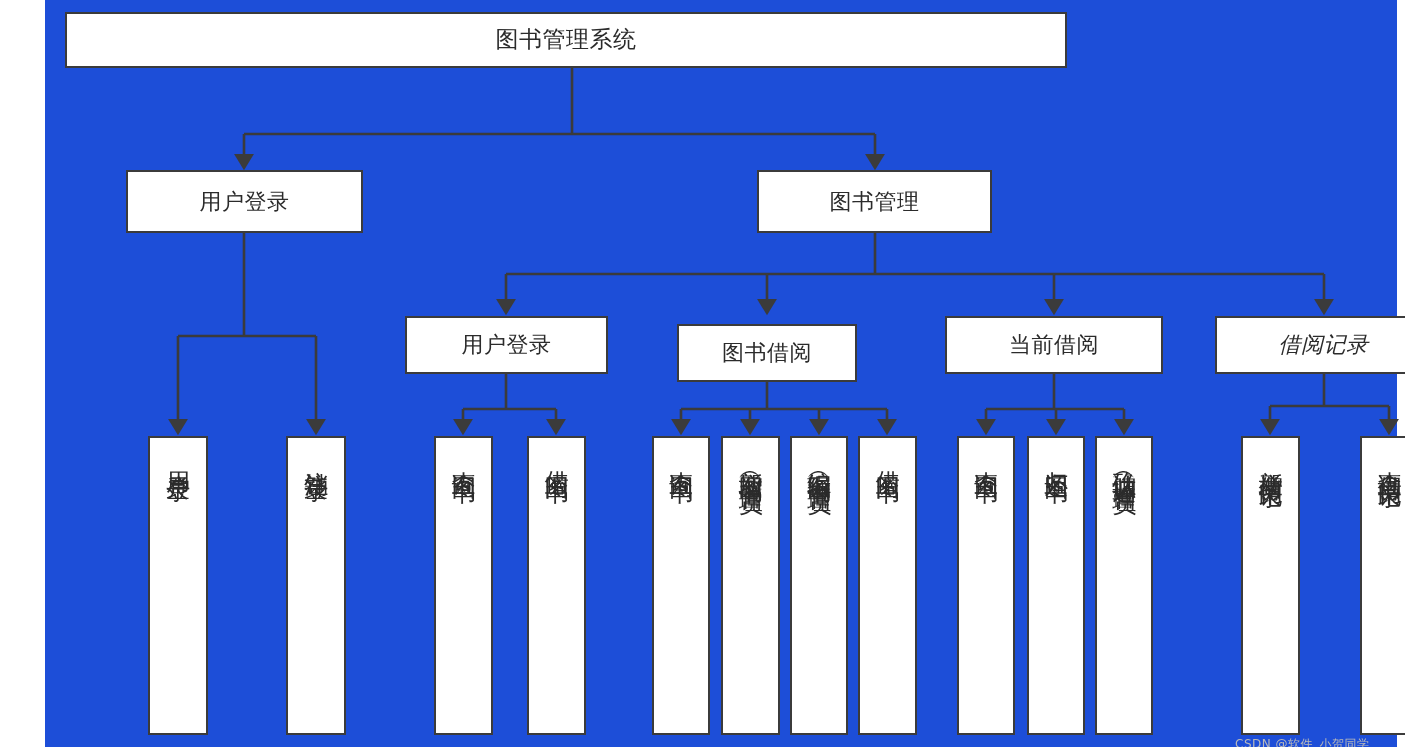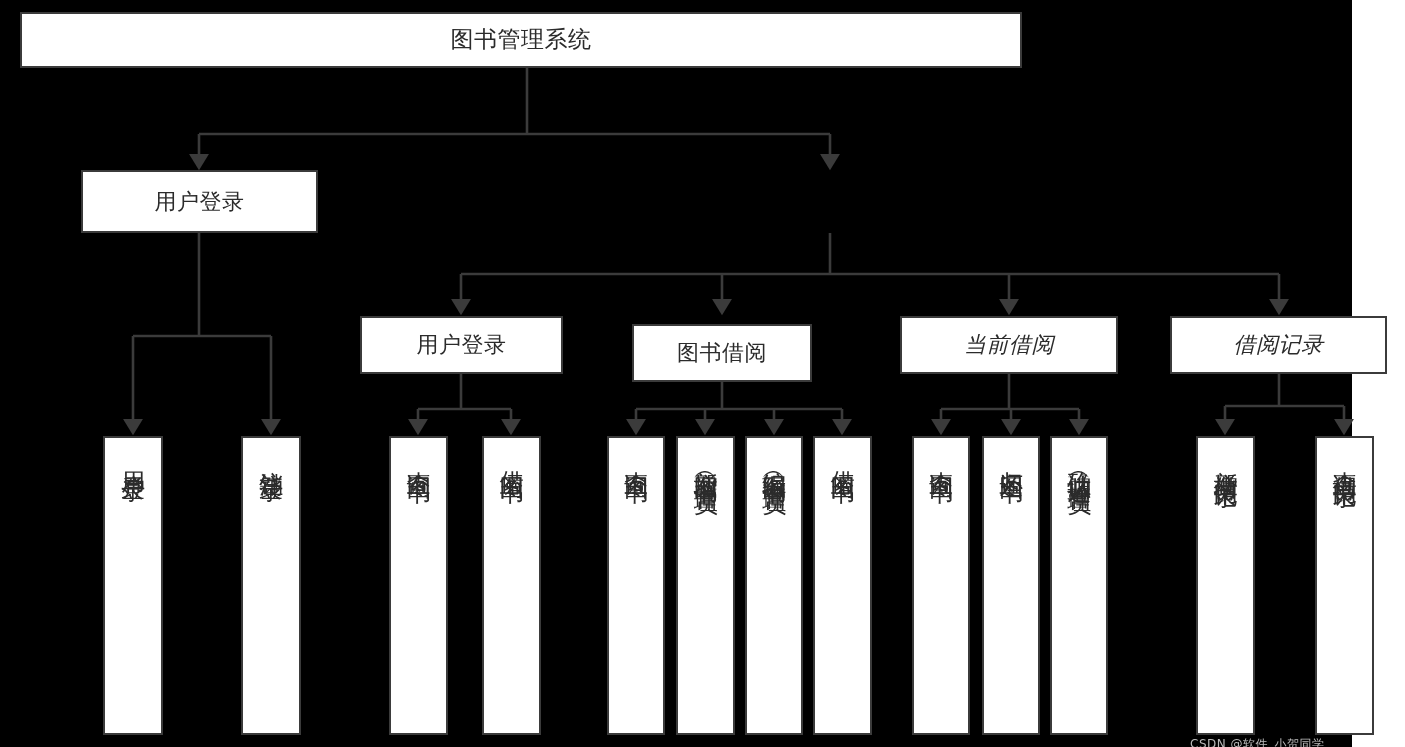--- a/index.html
+++ b/index.html
@@ -10,21 +10,22 @@
   body {
     width: 1405px;
     height: 747px;
     font-family: "DejaVu Sans", "Liberation Sans", sans-serif;
     overflow: hidden;
   }
   #diagram-root {
     position: relative;
     width: 1352px;
     height: 747px;
-    background: #000000;
+    background: #1d4ed8;
+    margin-left: 45px;
   }
   svg.connectors {
     position: absolute;
     left: 0;
     top: 0;
     width: 1405px;
     height: 747px;
   }
   .node {
     position: absolute;
@@ -126,28 +127,31 @@
     </g>
   </svg>
 
   <div class="node root horiz" style="left:20px; top:12px; width:1002px; height:56px;">
     <span class="node-label">图书管理系统</span>
   </div>
 
   <div class="node horiz" style="left:81px; top:170px; width:237px; height:63px;">
     <span class="node-label">用户登录</span>
   </div>
+  <div class="node horiz" style="left:712px; top:170px; width:235px; height:63px;">
+    <span class="node-label">图书管理</span>
+  </div>
 
   <div class="node horiz" style="left:360px; top:316px; width:203px; height:58px;">
     <span class="node-label">用户登录</span>
   </div>
   <div class="node horiz" style="left:632px; top:324px; width:180px; height:58px;">
     <span class="node-label">图书借阅</span>
   </div>
-  <div class="node horiz" style="left:900px; top:316px; width:218px; height:58px;font-style:italic;">
+  <div class="node horiz" style="left:900px; top:316px; width:218px; height:58px;">
     <span class="node-label">当前借阅</span>
   </div>
   <div class="node horiz" style="left:1170px; top:316px; width:217px; height:58px;font-style:italic;">
     <span class="node-label">借阅记录</span>
   </div>
 
   <div class="node leaf" style="left:103px; top:436px; width:60px; height:299px;">
     <span class="node-label">用户登录</span>
   </div>
   <div class="node leaf" style="left:241px; top:436px; width:60px; height:299px;">

